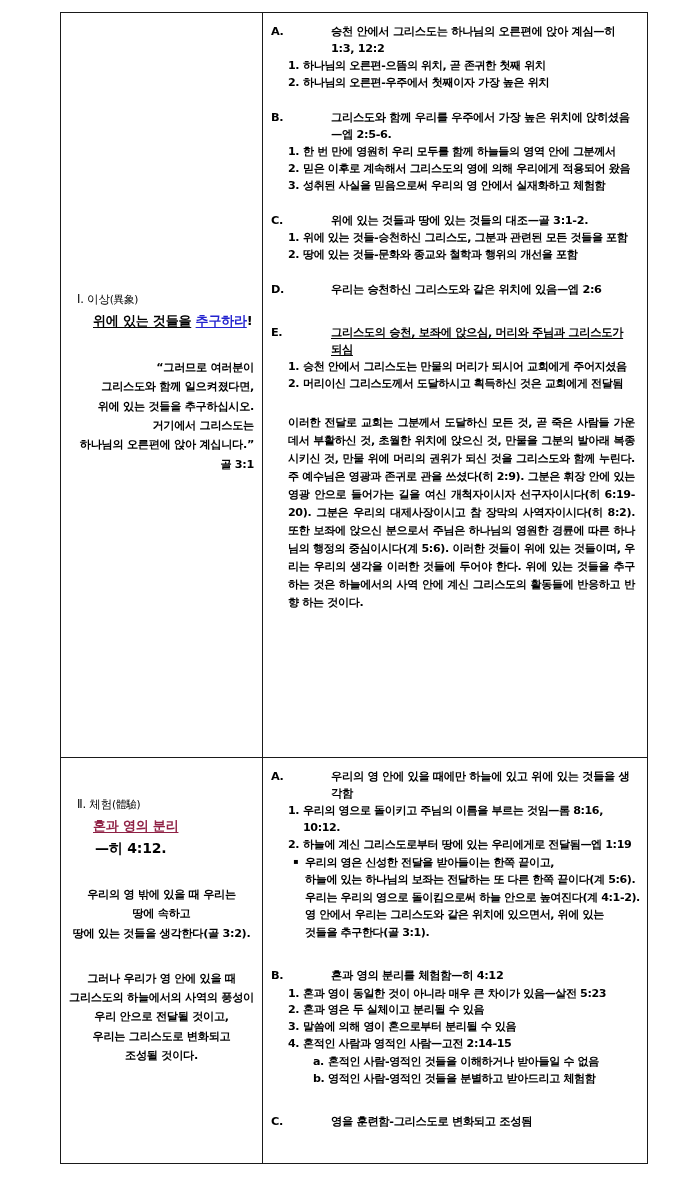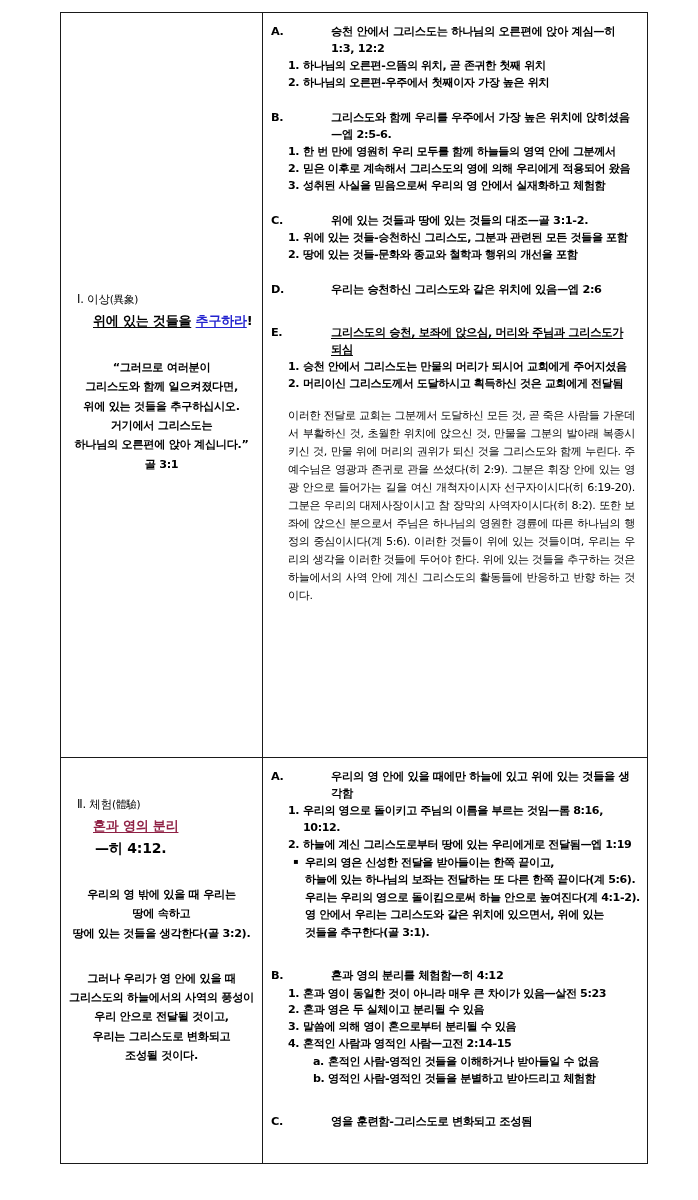--- a/index.html
+++ b/index.html
@@ -94,21 +94,21 @@
     font-size: 14px;
     font-weight: bold;
     line-height: 1.6;
     margin: 0;
     padding-left: 26px;
     letter-spacing: -0.2px;
   }
 
   .quote-block {
     margin: 26px 0 0 0;
-    text-align: center;
+    text-align: right;
     font-size: 11.2px;
     font-weight: bold;
     line-height: 1.72;
     letter-spacing: -0.3px;
   }
   .quote-block .line { display: block; white-space: nowrap; }
   .quote-ref { display: block; margin-top: 1px; }
 
   .note-block {
     margin: 26px 0 0 0;
@@ -164,28 +164,28 @@
     font-weight: bold;
     line-height: 1.55;
     letter-spacing: -0.4px;
     padding-left: 42px;
   }
   .lvla .mk { flex: 0 0 15px; }
   .lvla .tx { flex: 1 1 auto; }
 
   .body-para {
     font-size: 11.1px;
-    font-weight: normal;
+    font-weight: bold;
     line-height: 1.62;
     letter-spacing: -0.35px;
     text-align: justify;
     text-justify: inter-character;
     padding-left: 17px;
     padding-right: 2px;
-    margin: 14px 0 0 0;
+    margin: 21px 0 0 0;
   }
 
   .spacer-sm { height: 9px; }
 </style>
 </head>
 <body>
 
 <div class="page">
 
   <table class="outline-table">

